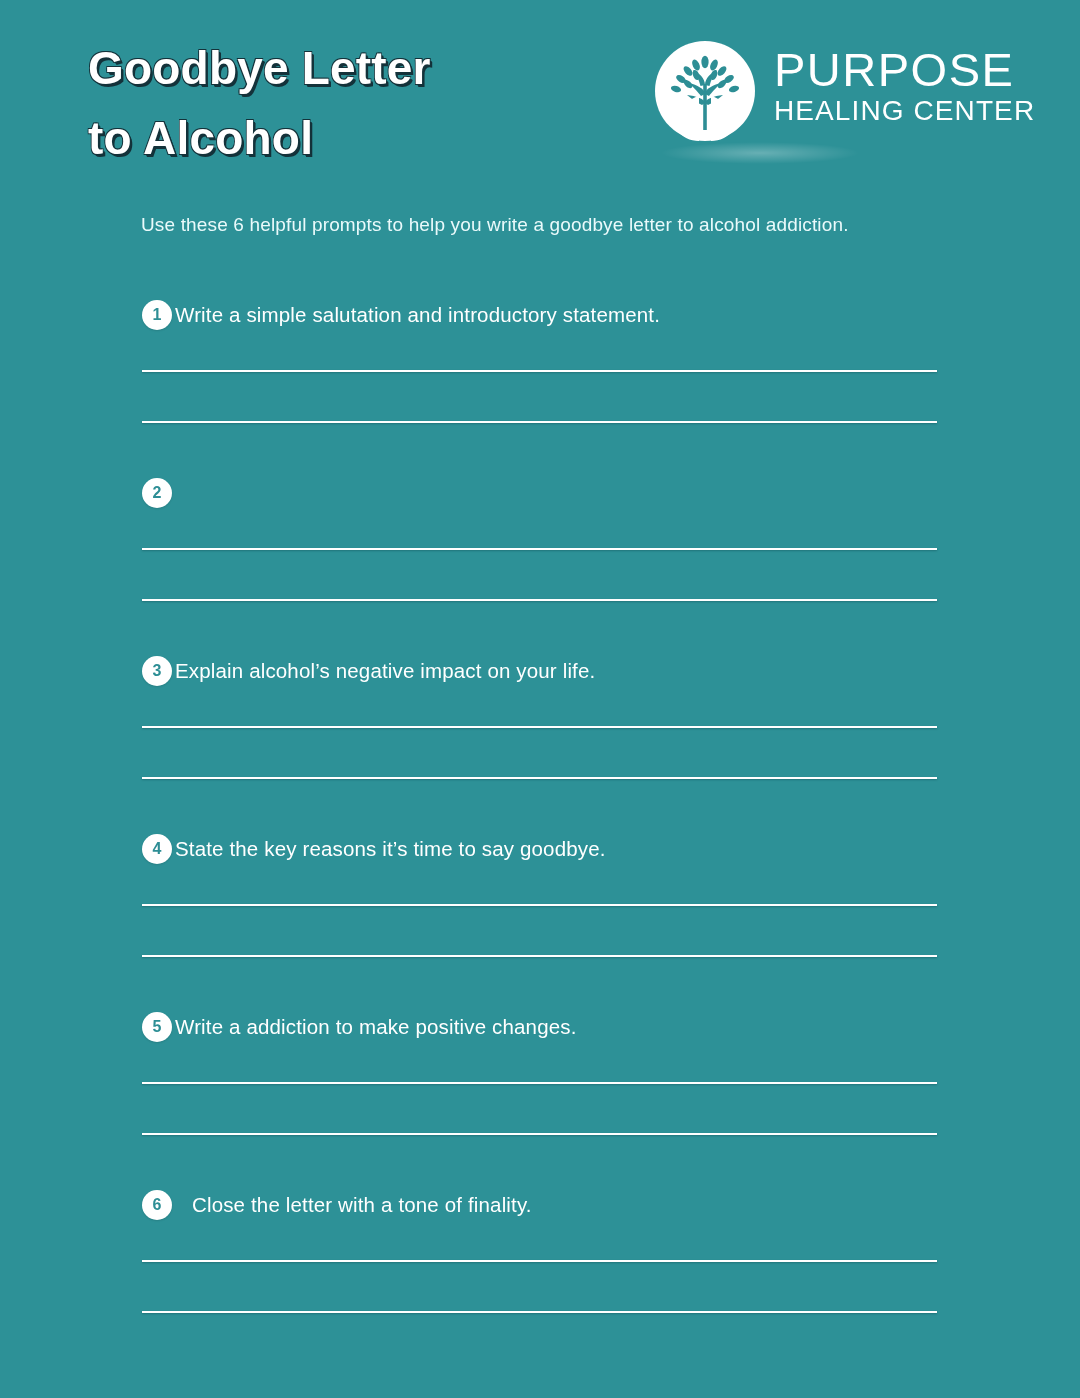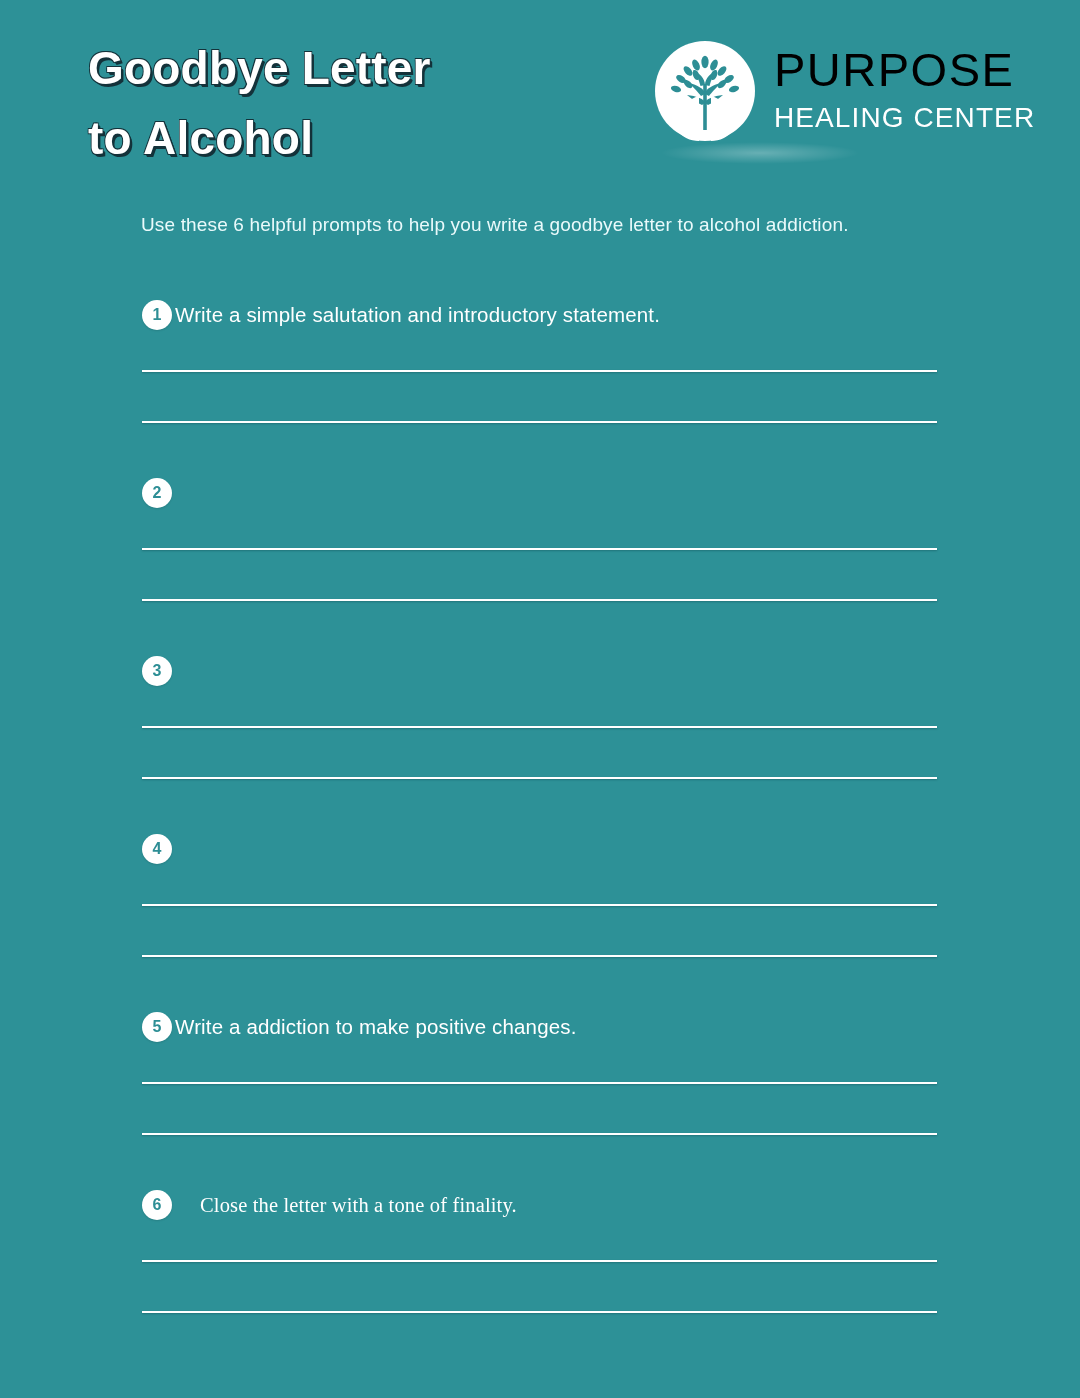--- a/index.html
+++ b/index.html
@@ -72,31 +72,30 @@
   .logo-words {
     position: absolute;
     left: 122px;
     top: 8px;
     width: 250px;
   }
   .logo-word-main {
     font-size: 47px;
     font-weight: 300;
     letter-spacing: 1.5px;
-    color: #000000;
+    color: #ffffff;
     line-height: 1.02;
     white-space: nowrap;
   }
   .logo-word-sub {
     font-size: 28px;
     font-weight: 300;
     letter-spacing: 1.1px;
     color: #ffffff;
     line-height: 1.2;
-    margin-top: 7px;
     white-space: nowrap;
   }
 
   
   .subtitle {
     position: absolute;
     left: 141px;
     top: 214px;
     width: 880px;
     font-size: 19px;
@@ -142,21 +141,21 @@
     line-height: 1;
     box-shadow: 0 1px 2px rgba(0,0,0,0.12);
   }
   .prompt-text {
     margin-left: 3px;
     font-size: 20.5px;
     color: #ffffff;
     letter-spacing: 0.15px;
     white-space: nowrap;
   }
-  .prompt.indent .prompt-text { margin-left: 28px; font-family: Liberation Serif, serif; }
+  .prompt.indent .prompt-text { margin-left: 20px; }
 
   .rule {
     position: absolute;
     left: 142px;
     width: 795px;
     height: 2px;
     background: #ffffff;
     box-shadow: 0 1px 2px rgba(10,60,66,0.35);
   }
   .rule.r1 { top: 78px; }
@@ -227,28 +226,30 @@
       <div class="prompt-head">
         <span class="badge">2</span>
       </div>
       <div class="rule r1"></div>
       <div class="rule r2"></div>
     </div>
 
     <div class="prompt">
       <div class="prompt-head">
         <span class="badge">3</span>
+        <span class="prompt-text">Explain alcohol’s negative impact on your life.</span>
       </div>
       <div class="rule r1"></div>
       <div class="rule r2"></div>
     </div>
 
     <div class="prompt">
       <div class="prompt-head">
         <span class="badge">4</span>
+        <span class="prompt-text">State the key reasons it’s time to say goodbye.</span>
       </div>
       <div class="rule r1"></div>
       <div class="rule r2"></div>
     </div>
 
     <div class="prompt">
       <div class="prompt-head">
         <span class="badge">5</span>
         <span class="prompt-text">Write a addiction to make positive changes.</span>
       </div>

